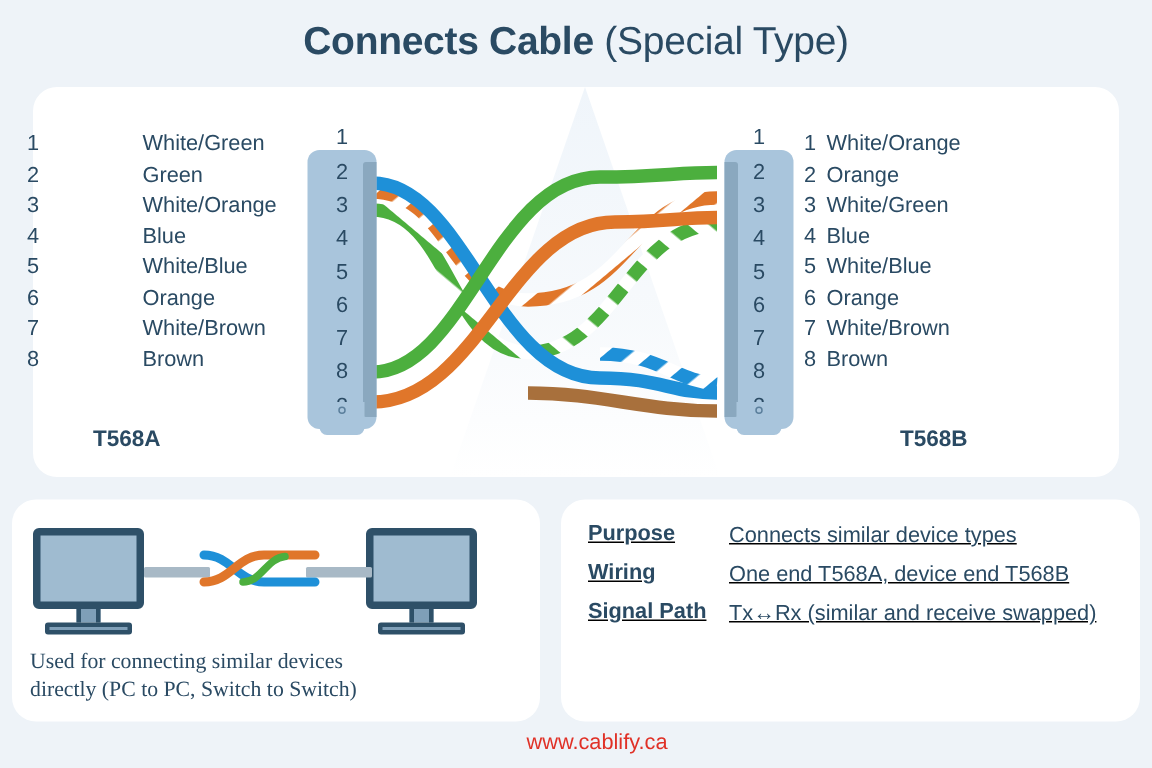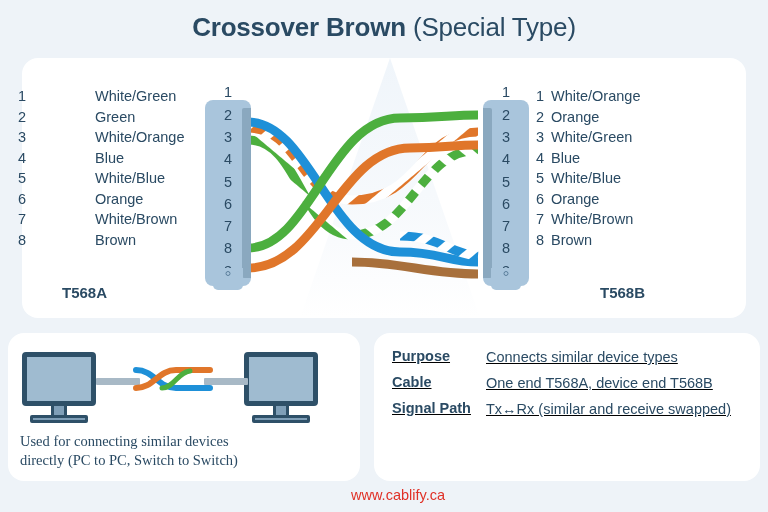--- a/index.html
+++ b/index.html
@@ -140,21 +140,21 @@
     position: absolute; left: 0; top: 487px; width: 760px;
     text-align: center; font-size: 14.5px; color: #e03127; padding-left: 36px;
   }
 </style>
 </head>
 <body>
 
 <div id="root">
 
   <div class="title">
-    <span class="strong">Crossover Brown</span>
+    <span class="strong">Connects Cable</span>
     <span class="light">(Special Type)</span>
   </div>
 
   <div class="card" id="main-card"></div>
   <div class="tint"></div>
 
   <svg id="wires" viewBox="0 0 768 512">
     <defs>
 
       <pattern id="stripeGreen" width="20" height="20" patternUnits="userSpaceOnUse" patternTransform="rotate(40)">
@@ -407,21 +407,21 @@
     <div>directly (PC to PC, Switch to Switch)</div>
   </div>
 
   <div class="card" id="info-card"></div>
   <div class="info-rows">
     <div class="info-row">
       <span class="info-key">Purpose</span>
       <span class="info-val">Connects similar device types</span>
     </div>
     <div class="info-row">
-      <span class="info-key">Cable</span>
+      <span class="info-key">Wiring</span>
       <span class="info-val">One end T568A, device end T568B</span>
     </div>
     <div class="info-row">
       <span class="info-key">Signal Path</span>
       <span class="info-val">Tx↔Rx (similar and receive swapped)</span>
     </div>
   </div>
 
   <div class="footer">www.cablify.ca</div>
 

